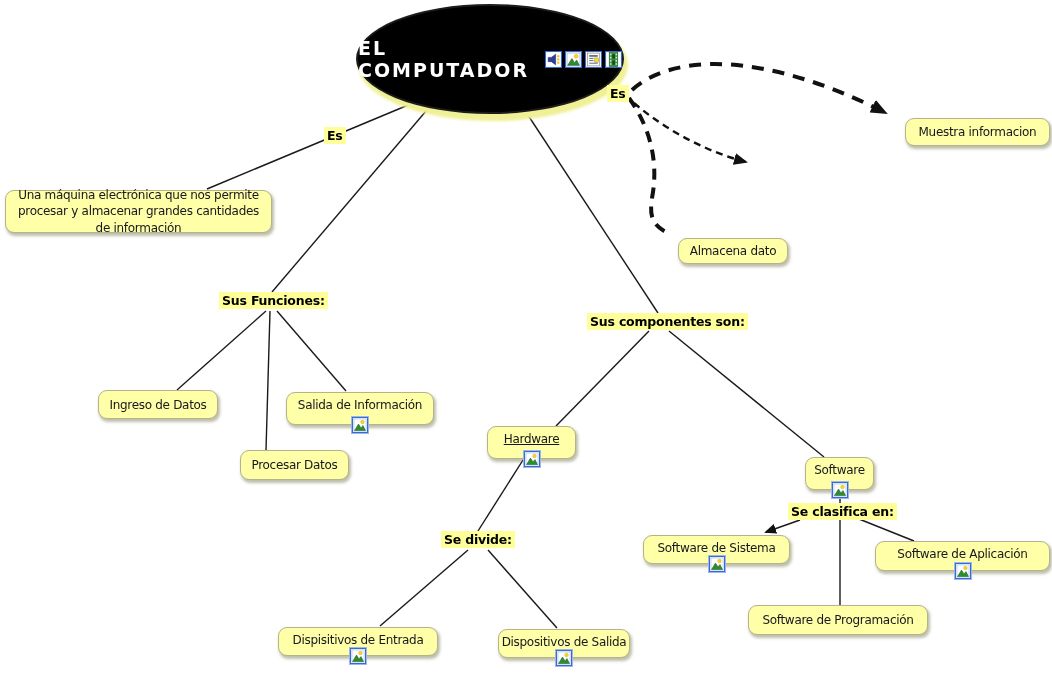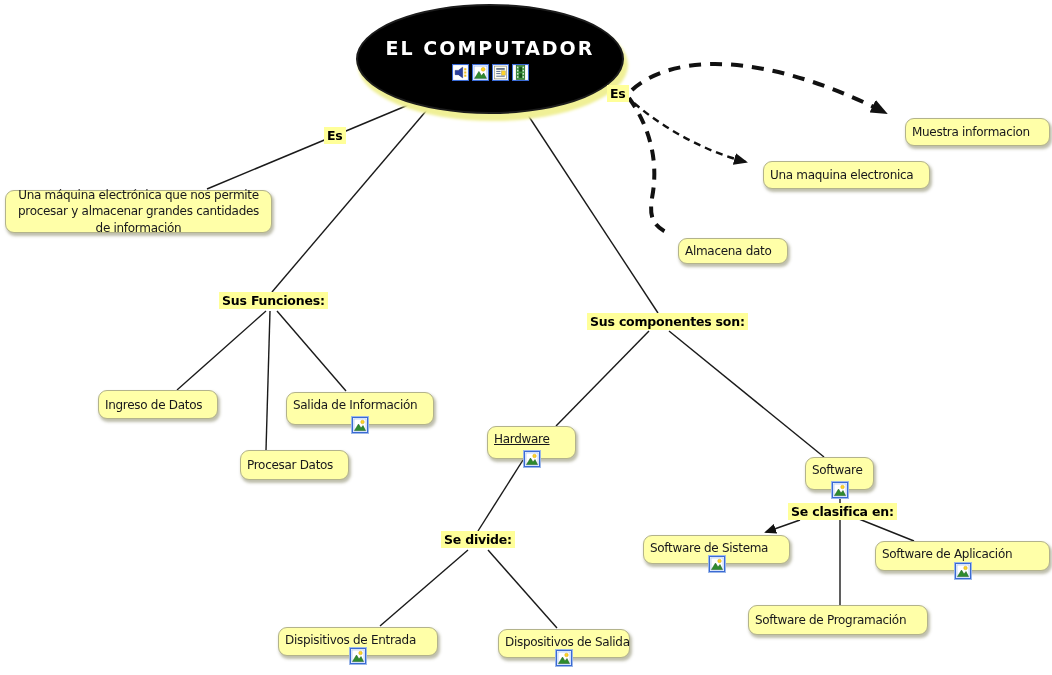--- a/index.html
+++ b/index.html
@@ -2,32 +2,32 @@
 <html><head>
 <meta charset="utf-8">
 <style>
   html,body{margin:0;padding:0;background:#fff;}
   #canvas{position:relative;width:1052px;height:675px;background:#ffffff;overflow:hidden;
           font-family:"DejaVu Sans","Liberation Sans",sans-serif;}
   #edges{position:absolute;left:0;top:0;z-index:1;}
   
   .node{position:absolute;z-index:2;background:#ffffa8;border:1px solid #b3b38c;border-radius:9px;
         box-shadow:1.5px 2.5px 3px rgba(110,110,70,.45);
-        display:flex;align-items:center;
+        display:flex;align-items:center;justify-content:center;
         font-size:12px;letter-spacing:-0.3px;color:#17171c;box-sizing:border-box;
         text-align:center;padding:2px 6px;white-space:nowrap;}
   .node.multiline{white-space:normal;line-height:1.35;padding:4px 4px;}
   .node.has-icon{align-items:flex-start;padding-top:5px;}
   .res-icon{position:absolute;left:50%;bottom:-9px;transform:translateX(-50%);
             background:#dce8ff;box-shadow:0 0 0 1px #9db8e8;}
   
   #root{position:absolute;left:356px;top:4px;width:264px;height:106px;z-index:2;
         background:#000;border:2px solid #1c1c1c;border-radius:50%;
         box-shadow:3px 6px 3px 1px #f0f096;
-        display:flex;flex-direction:column;align-items:center;justify-content:center;gap:5px;}
+        display:flex;flex-direction:row;align-items:center;justify-content:center;gap:5px;}
   #root .root-title{color:#fff;font-weight:bold;font-size:19px;letter-spacing:2px;}
   #root .root-icons{display:flex;gap:3px;}
   
   .link-label{position:absolute;z-index:3;background:#ffff99;color:#000;
               font-weight:bold;font-size:12.5px;letter-spacing:-0.2px;padding:1px 3px;white-space:nowrap;}
   
   #n-definicion{left:5px;top:190px;width:267px;height:43px;}
   #n-muestra{left:905px;top:118px;width:145px;height:28px;}
   #n-maquina{left:763px;top:161px;width:167px;height:28px;}
   #n-almacena{left:678px;top:238px;width:110px;height:26px;}
@@ -158,23 +158,20 @@
   <div class="link-label" id="lbl-clasifica">Se clasifica en:</div>
 
   <div class="node multiline" id="n-definicion">
     <span>Una máquina electrónica que nos permite procesar y almacenar grandes cantidades de información</span>
   </div>
 
   <div class="node" id="n-muestra">
     <span>Muestra informacion</span>
   </div>
 
-  <div class="node" id="n-maquina">
-    <span>Una maquina electronica</span>
-  </div>
 
   <div class="node" id="n-almacena">
     <span>Almacena dato</span>
   </div>
 
   <div class="node" id="n-ingreso">
     <span>Ingreso de Datos</span>
   </div>
 
   <div class="node has-icon" id="n-salida-info">

